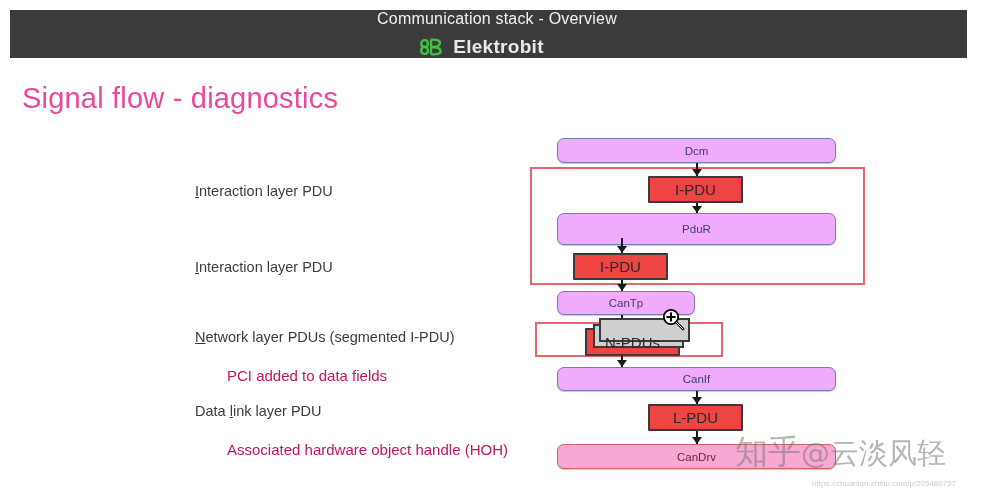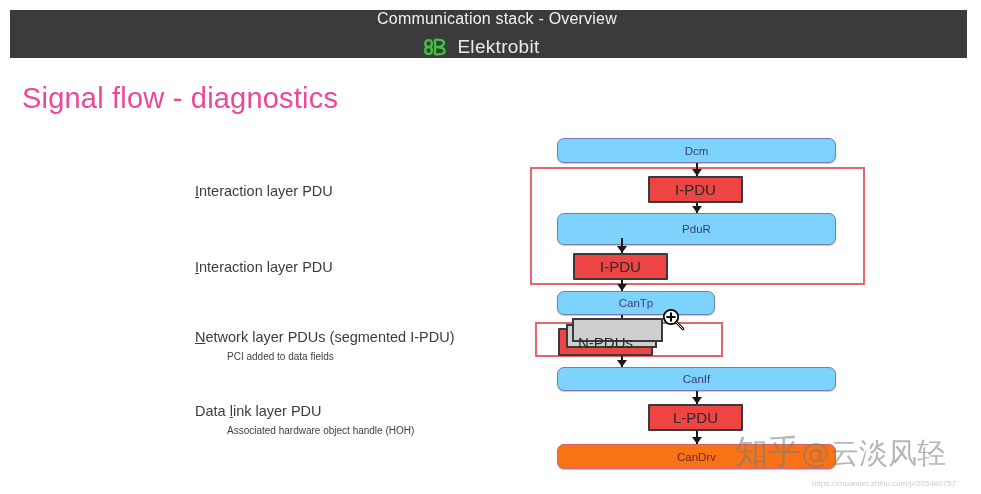--- a/index.html
+++ b/index.html
@@ -43,21 +43,21 @@
   }
   .brand-mark {
     width: 28px;
     height: 22px;
     margin-right: 8px;
     display: block;
   }
   .brand-name {
     color: #e9e9e9;
     font-size: 19px;
-    font-weight: 400;
+    font-weight: 700;
     letter-spacing: 0.3px;
   }
 
   
   .slide-title {
     position: absolute;
     left: 22px;
     top: 82px;
     font-size: 29px;
     color: #ec4899;
@@ -69,51 +69,51 @@
   .annot {
     position: absolute;
     color: #3c3c3c;
     font-size: 14.5px;
     line-height: 1.35;
     white-space: nowrap;
   }
   .annot .u { text-decoration: underline; }
   .annot .sub {
     display: block;
-    font-size: 10px;
+    font-size: 15px;
     margin-left: 32px;
-    margin-top: 2px;
-    color: #404040;
+    margin-top: 18px;
+    color: #be185d;
   }
 
   
   .diagram {
     position: absolute;
     left: 0;
     top: 0;
     width: 981px;
     height: 494px;
   }
   .node {
     position: absolute;
     box-sizing: border-box;
     display: flex;
     align-items: center;
     justify-content: center;
     font-size: 11.5px;
   }
   .node.module {
-    background: #7dd3fc;
+    background: #f0abfc;
     border: 1px solid #7a7ab5;
     border-radius: 7px;
     color: #3b3b7a;
     box-shadow: 0 1px 1px rgba(0,0,0,0.22);
   }
   .node.driver {
-    background: #f97316;
+    background: #f9a8d4;
     border: 1px solid #d4616c;
     border-radius: 7px;
     color: #6b2730;
     box-shadow: 0 1px 1px rgba(0,0,0,0.22);
   }
   .node.pdu {
     background: #ef4444;
     border: 2px solid #3a3a3a;
     border-radius: 1px;
     color: #2a2a2a;
@@ -269,30 +269,30 @@
 
   <div class="node pdu" style="left:573px; top:253px; width:95px; height:27px;">
     <span>I-PDU</span>
   </div>
 
   <div class="arrow" style="left:621px; top:280px; height:11px;">
     <div class="shaft" style="height:11px;"></div>
     <div class="head"></div>
   </div>
 
-  <div class="node module" style="left:557px; top:291px; width:158px; height:24px;">
+  <div class="node module" style="left:557px; top:291px; width:138px; height:24px;">
     <span>CanTp</span>
   </div>
 
   <div class="arrow" style="left:621px; top:315px; height:13px;">
     <div class="shaft" style="height:13px;"></div>
     <div class="head"></div>
   </div>
 
-  <div class="node pdu stack" style="left:558px; top:328px; width:95px; height:28px;text-align:center;">
+  <div class="node pdu stack" style="left:585px; top:328px; width:95px; height:28px;text-align:center;">
     <span>N-PDUs</span>
   </div>
 
   <div class="arrow" style="left:621px; top:356px; height:11px;">
     <div class="shaft" style="height:11px;"></div>
     <div class="head"></div>
   </div>
 
   <div class="node module" style="left:557px; top:367px; width:279px; height:24px;text-align:right;">
     <span>CanIf</span>

